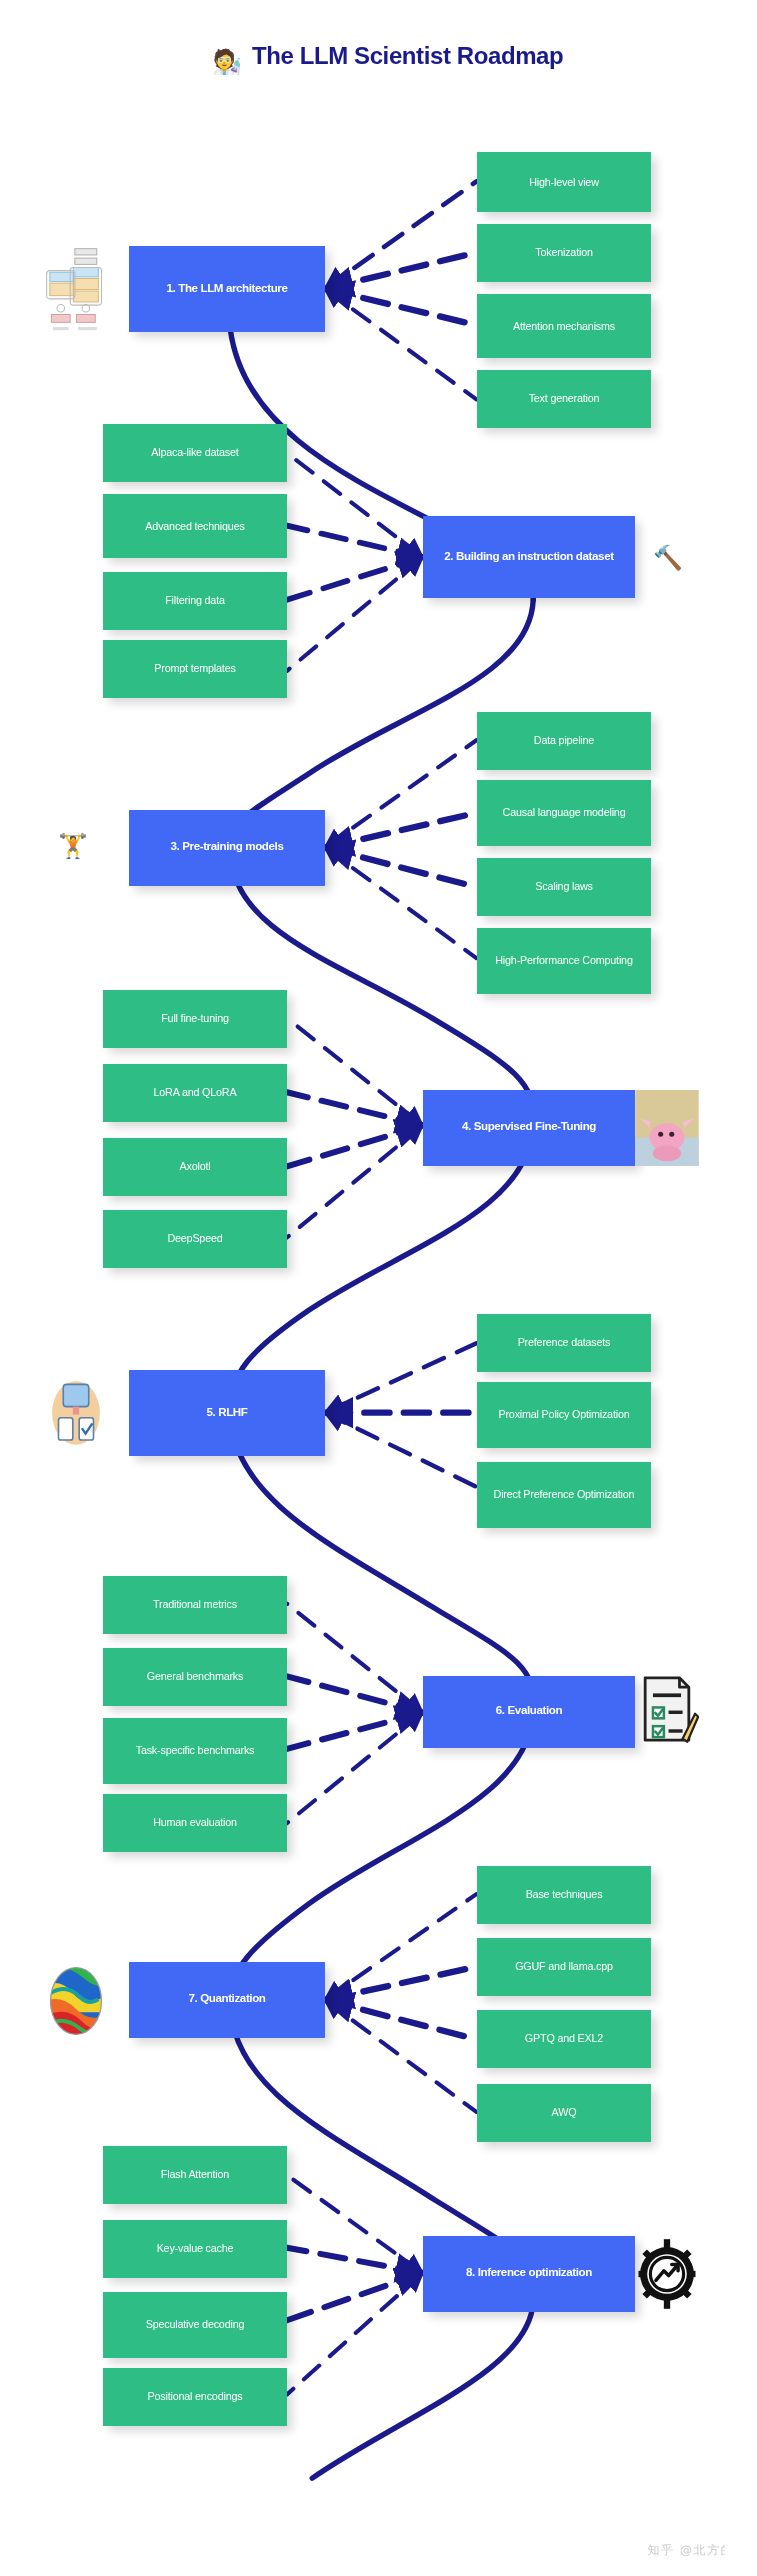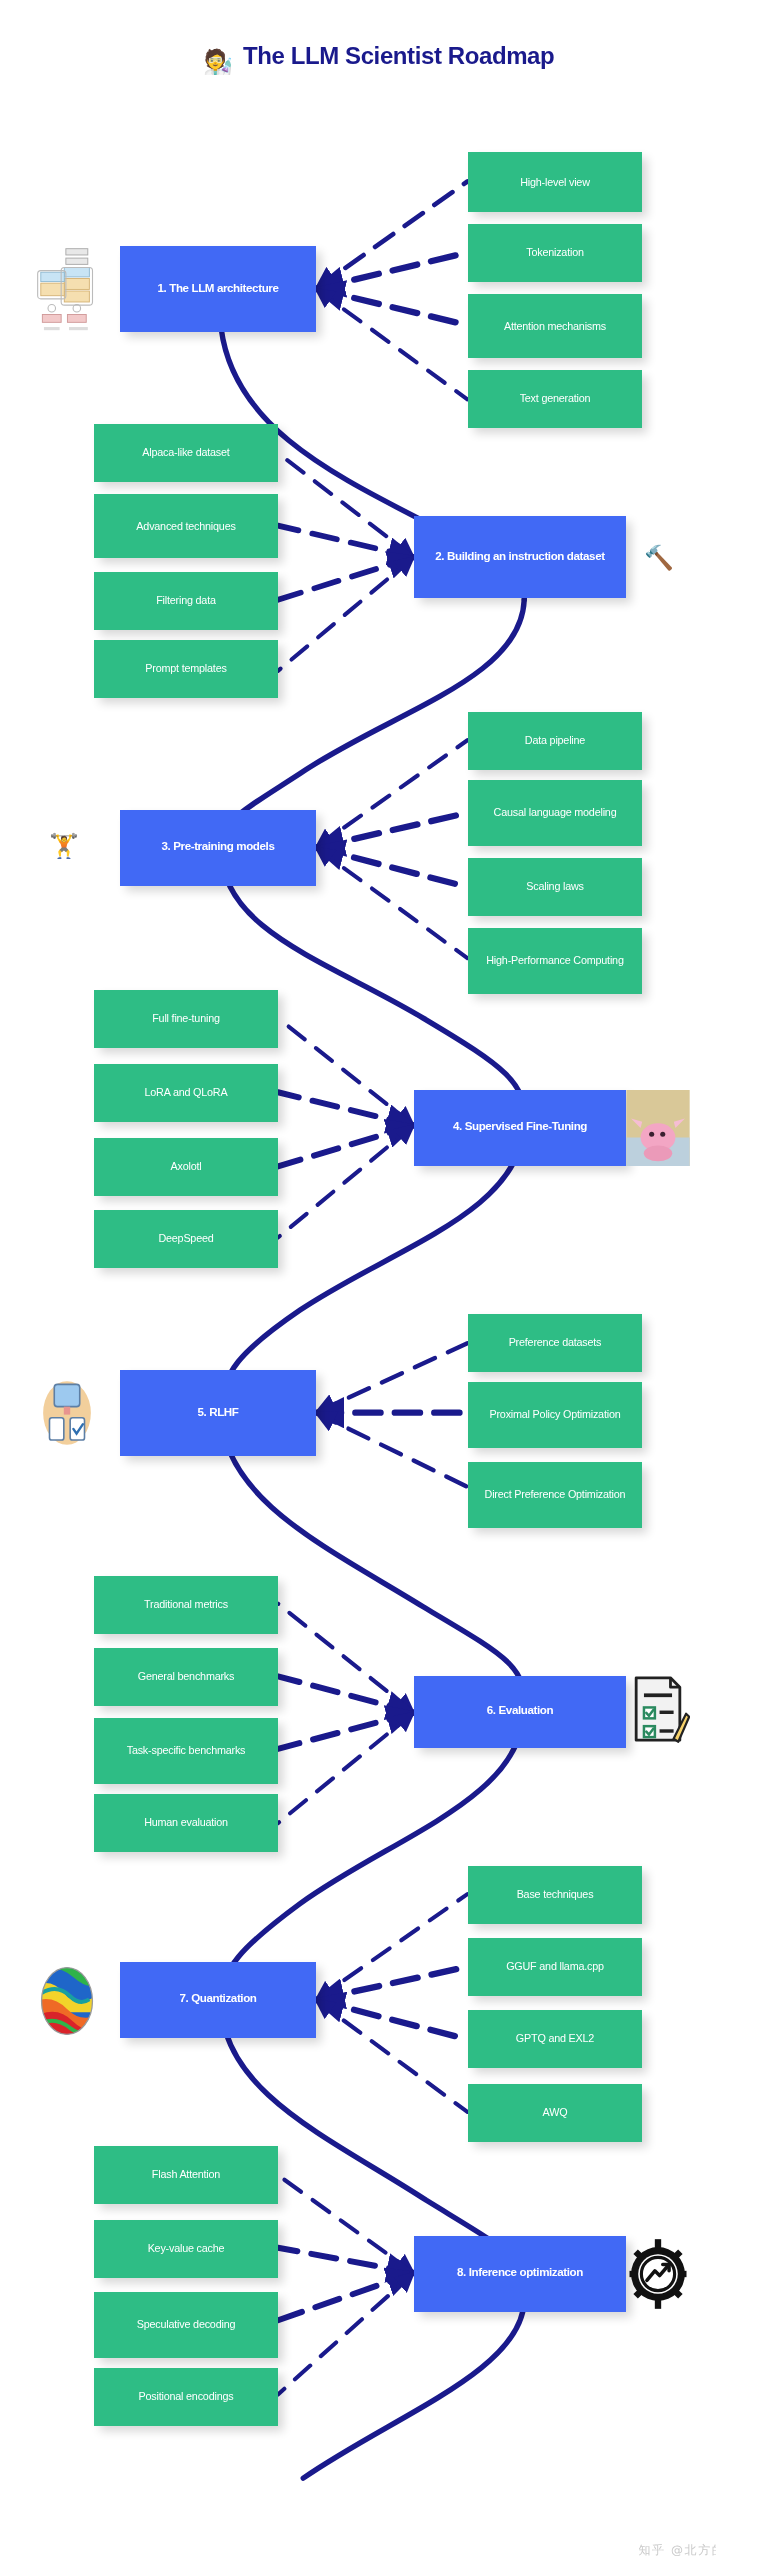--- a/index.html
+++ b/index.html
@@ -7,20 +7,21 @@
     width: 758px;
     background: #ffffff;
     font-family: "Liberation Sans", "DejaVu Sans", sans-serif;
   }
   #page {
     position: relative;
     width: 716px;
     height: 2576px;
     background: #ffffff;
     overflow: hidden;
+    margin-left: 9px;
   }
 
   
   #title-bar {
     position: absolute;
     top: 41px;
     left: 0;
     width: 758px;
     text-align: center;
     white-space: nowrap;

